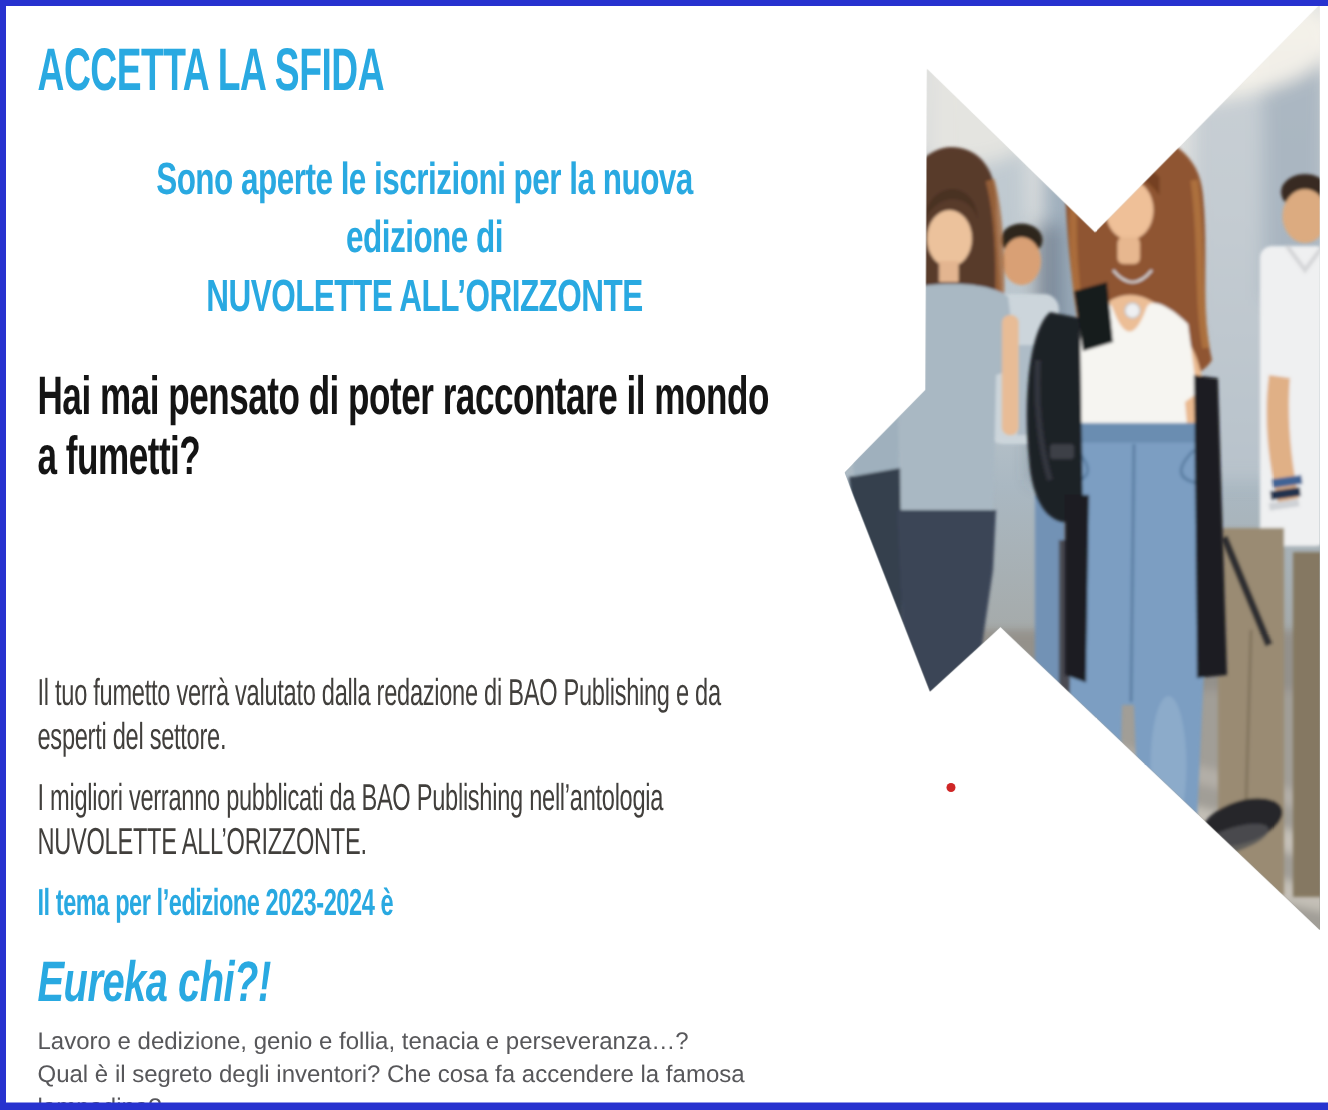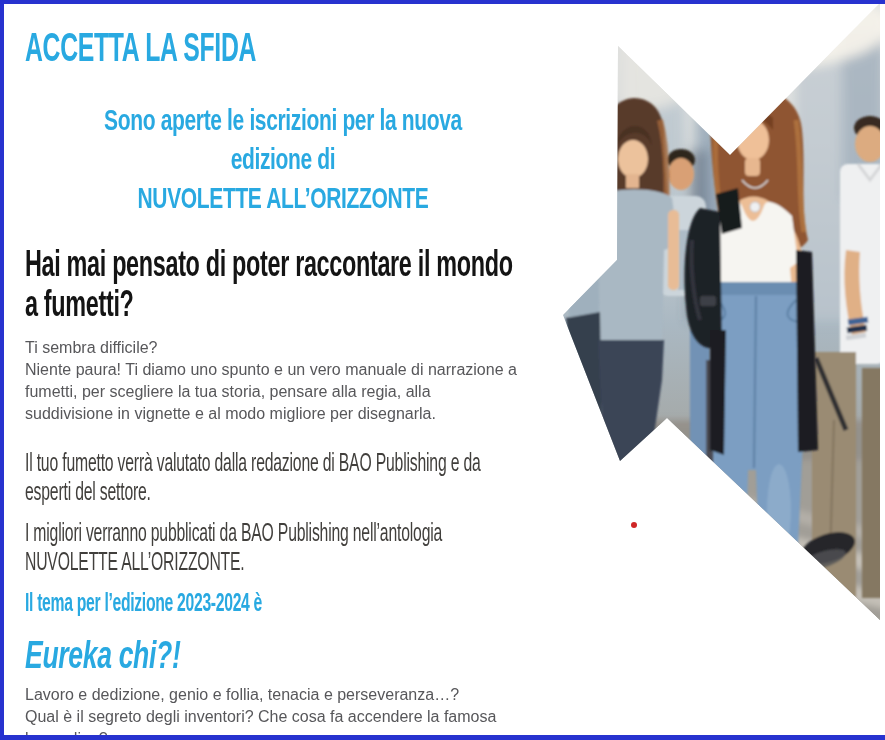--- a/index.html
+++ b/index.html
@@ -163,24 +163,20 @@
 
   <h1 class="t cond cyan h1">ACCETTA LA SFIDA</h1>
 
   <h2 class="t cond cyan announce">Sono aperte le iscrizioni per la nuova
 edizione di
 NUVOLETTE ALL’ORIZZONTE</h2>
 
   <h2 class="t cond question">Hai mai pensato di poter raccontare il mondo
 a fumetti?</h2>
 
-  <p class="t body-gray p1">Ti sembra difficile?
-Niente paura! Ti diamo uno spunto e un vero manuale di narrazione a
-fumetti, per scegliere la tua storia, pensare alla regia, alla
-suddivisione in vignette e al modo migliore per disegnarla.</p>
 
   <p class="t body-cond p2">Il tuo fumetto verrà valutato dalla redazione di BAO Publishing e da
 esperti del settore.</p>
 
   <p class="t body-cond p3">I migliori verranno pubblicati da BAO Publishing nell’antologia
 NUVOLETTE ALL’ORIZZONTE.</p>
 
   <h3 class="t cond cyan theme-label">Il tema per l’edizione 2023-2024 è</h3>
 
   <h2 class="t cond cyan eureka">Eureka chi?!</h2>

